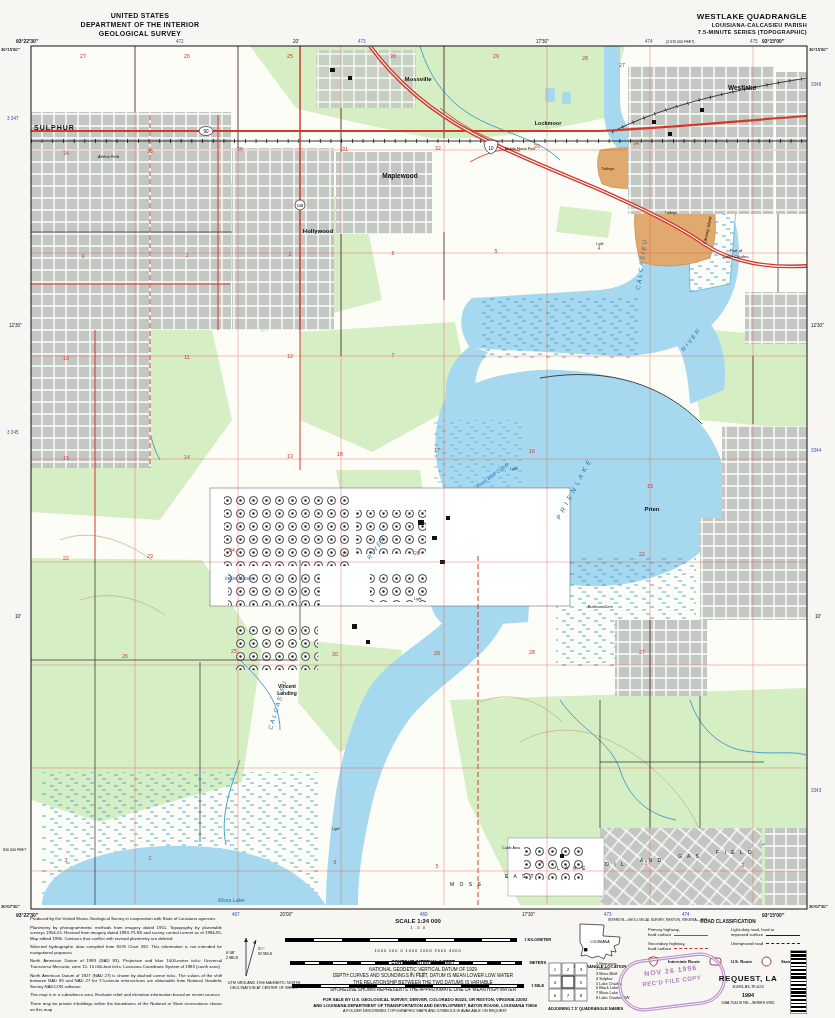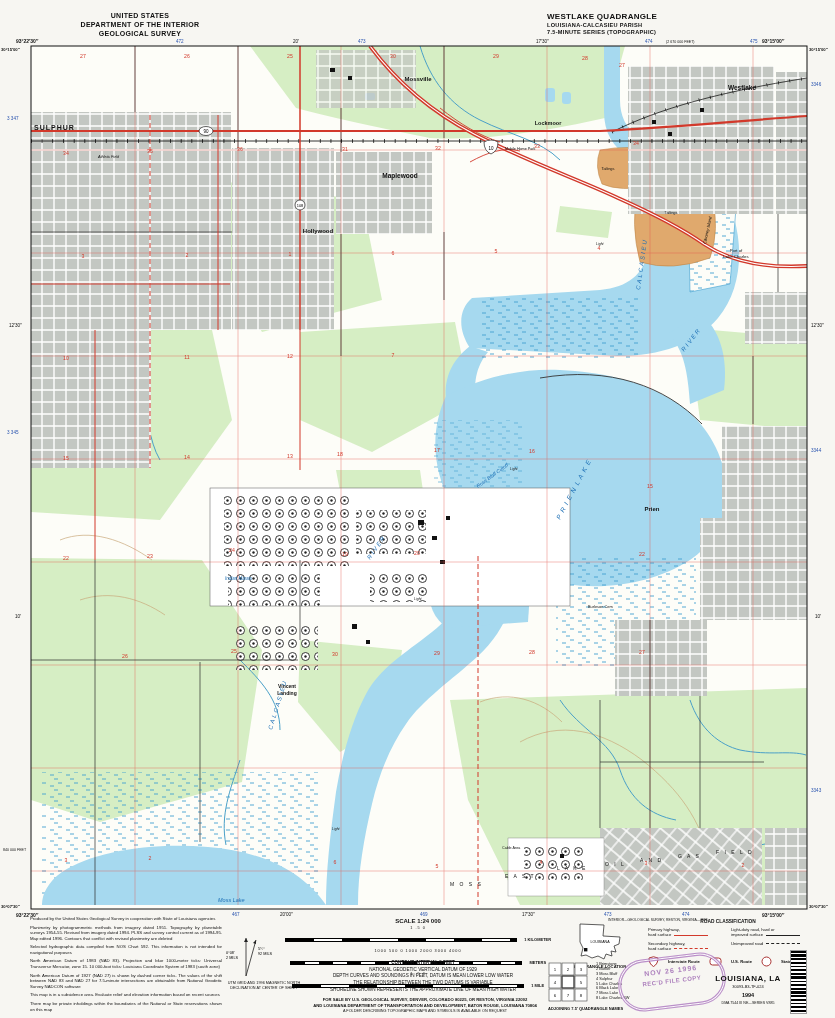--- a/index.html
+++ b/index.html
@@ -1,20 +1,20 @@
 <!DOCTYPE html>
 <html><head>
 <meta charset="utf-8">
 <style>
   html,body{margin:0;padding:0;background:#f7f6f2;}
   body{width:835px;height:1018px;position:relative;font-family:"Liberation Sans",sans-serif;color:#111;overflow:hidden;}
   .abs{position:absolute;}
   .hdr{font-weight:bold;line-height:1.25;letter-spacing:.3px;}
   .hdr-l{left:30px;top:12px;width:220px;text-align:center;font-size:7px;}
-  .hdr-r{right:28px;top:12px;width:260px;}
+  .hdr-r{right:28px;top:12px;width:260px;text-align:right;}
   .hdr-r .l1{font-size:8px;font-weight:bold;}
   .hdr-r .l2,.hdr-r .l3{font-size:5.6px;font-weight:bold;}
   .tick{font-size:4.6px;color:#111;white-space:nowrap;}
   .btick{font-size:4.6px;color:#2b55b0;white-space:nowrap;}
   .corner{font-size:5px;font-weight:bold;white-space:nowrap;}
   svg text{font-family:"Liberation Sans",sans-serif;}
   .credit{left:30px;top:916px;width:192px;font-size:4.3px;line-height:1.3;text-align:justify;}
   .credit p{margin:0 0 3px 0;}
   .decl{left:224px;top:932px;width:80px;font-size:3.8px;}
   .decl .cap{margin-top:2px;text-align:center;line-height:1.3;}
@@ -530,19 +530,19 @@
   </div>
   <div class="cap">ADJOINING 7.5′ QUADRANGLE NAMES</div>
 </div>
 
 <div class="abs stamp">
   <div class="s1">NOV 26 1996</div>
   <div class="s2">REC'D FILE COPY</div>
 </div>
 
 <div class="abs mapname">
-  <div class="n1">LOUISIANA, LA</div>
+  <div class="n1">REQUEST, LA</div>
   <div class="n2">30093-B3-TF-024</div>
   <div class="n3">1994</div>
   <div class="n4">DMA 7544 III NE—SERIES V885</div>
 </div>
 
 <div class="abs barcode"></div>
 
 </body></html>

